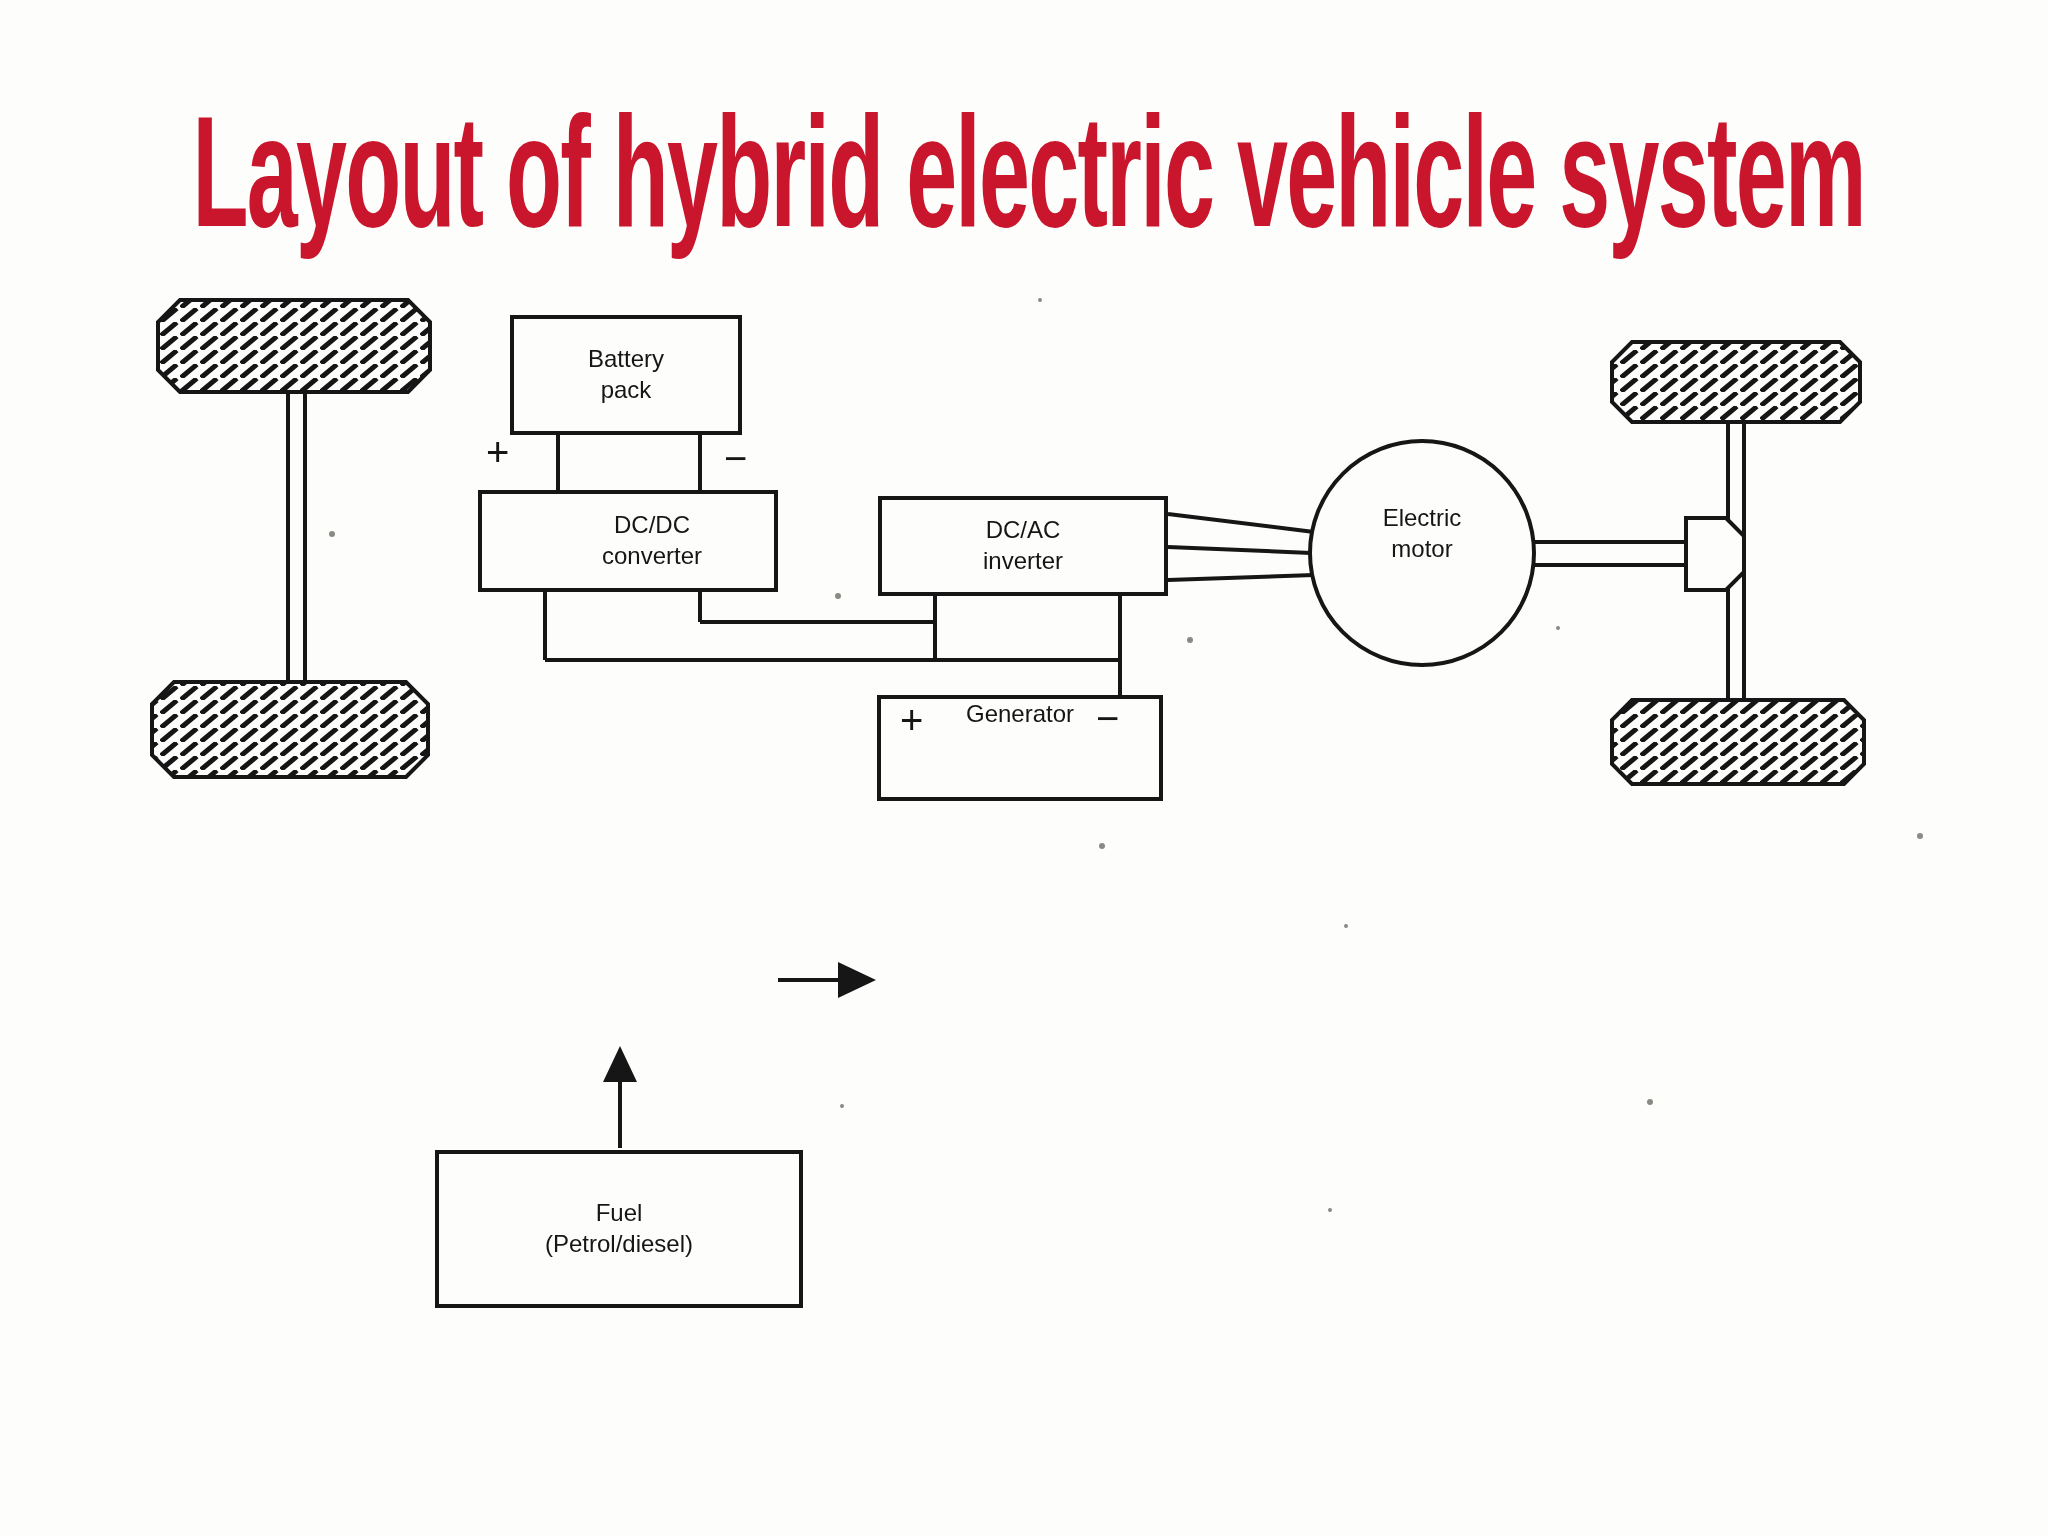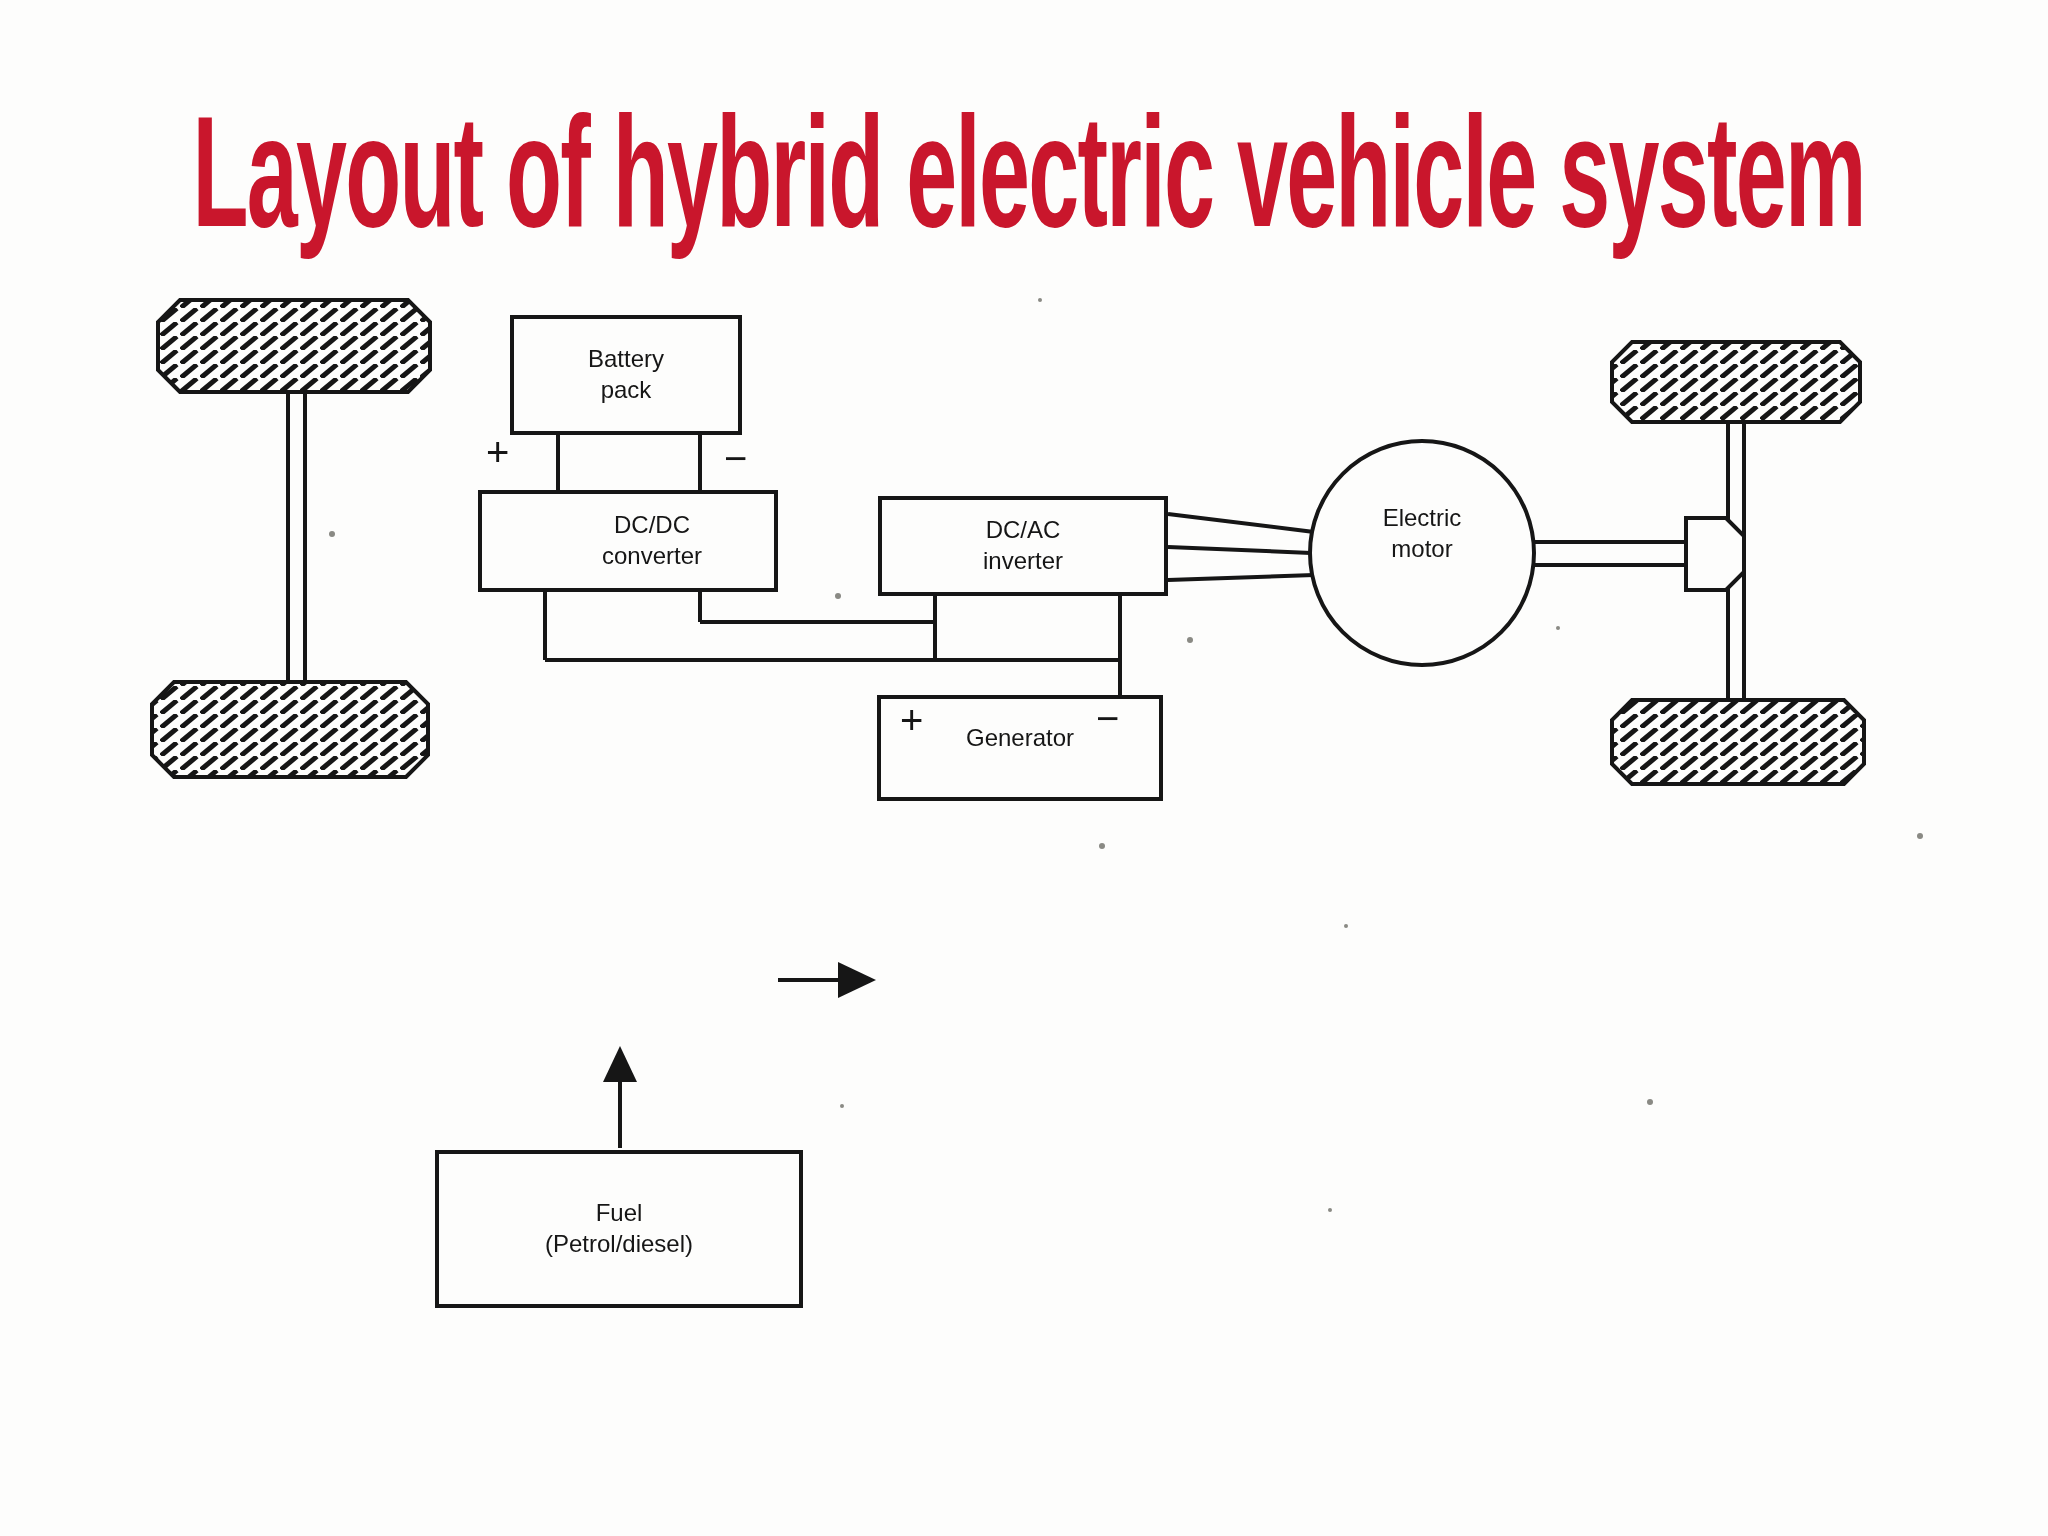--- a/index.html
+++ b/index.html
@@ -45,21 +45,21 @@
     font-size: 24px;
     line-height: 1.28;
   }
   .node .lbl { white-space: pre-line; }
 
   .box-battery   { left: 510px; top: 315px; width: 232px; height: 120px; }
   .box-dcdc      { left: 478px; top: 490px; width: 300px; height: 102px; padding-left: 48px; }
   .box-dcac      { left: 878px; top: 496px; width: 290px; height: 100px; }
   .box-engine    { left: 478px; top: 916px; width: 298px; height: 128px; }
   .box-generator { left: 877px; top: 695px; width: 286px; height: 106px;
-                   justify-content: center; padding-bottom: 20px; }
+                   justify-content: flex-start; padding-bottom: 20px; }
   .box-fuel      { left: 435px; top: 1150px; width: 368px; height: 158px; }
 
   .motor-label {
     position: absolute; left: 1312px; top: 503px; width: 220px;
     text-align: center; font-size: 24px; line-height: 1.28;
     white-space: pre-line;
   }
 
   .terminal {
     position: absolute; font-size: 40px; line-height: 1; color: var(--ink);

